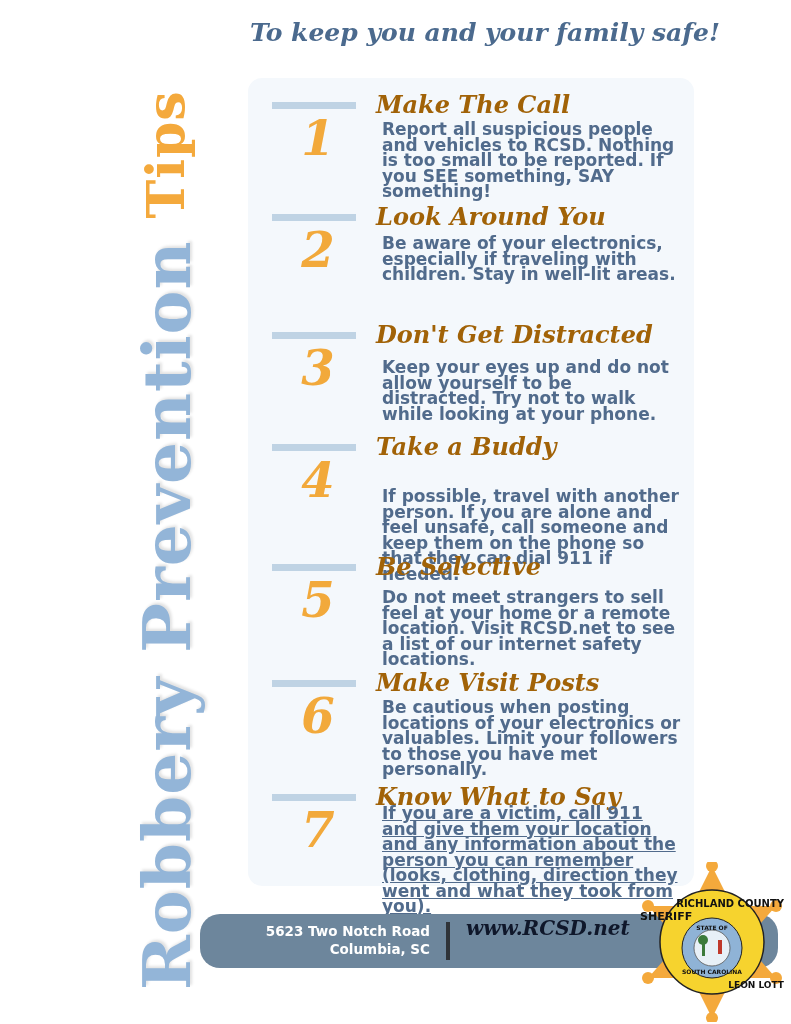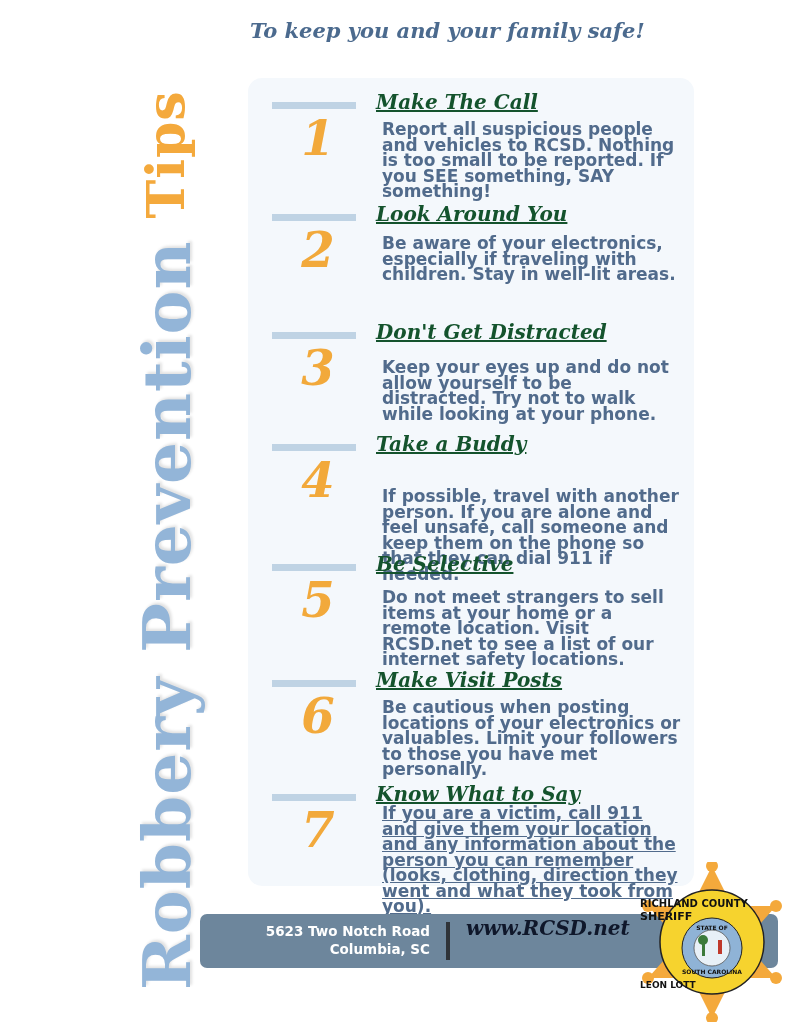--- a/index.html
+++ b/index.html
@@ -17,46 +17,46 @@
       font-weight: bold;
       font-size: 66px;
       line-height: 1;
       letter-spacing: 1px;
     }
     .vertical-title .word-main { color: #93b5d8; text-shadow: 2px 2px 3px rgba(0,0,0,0.12); }
     .vertical-title .word-tips { color: #f4a93c; font-size: 52px; margin-left: 22px; position: relative; top: -6px; }
     .tagline {
       position: absolute; left: 250px; top: 18px;
       font-family: "DejaVu Serif", serif; font-weight: bold; font-style: italic;
-      font-size: 21px; color: #4b6a8e; white-space: nowrap;
+      font-size: 25px; color: #4b6a8e; white-space: nowrap;
     }
     .card {
       position: absolute; left: 248px; top: 78px; width: 446px; height: 808px;
       background: #f4f8fc; border-radius: 14px;
     }
     .tip { position: absolute; left: 0; width: 446px; }
     .tip .bar { position: absolute; left: 24px; top: 18px; width: 84px; height: 7px; background: #bfd3e4; }
     .tip .num {
       position: absolute; left: 40px; top: 30px; width: 60px; text-align: center;
       font-family: "DejaVu Serif", serif; font-weight: bold; font-style: italic;
       font-size: 48px; color: #f2a93b; line-height: 1;
     }
     .tip .head {
       position: absolute; left: 128px; top: 6px;
       font-family: "DejaVu Serif", serif; font-weight: bold; font-style: italic;
-      font-size: 20px; color: #14532d; white-space: nowrap; text-decoration: underline;
+      font-size: 24px; color: #a16207; white-space: nowrap;
     }
     .tip .body {
       position: absolute; left: 134px; width: 300px;
       font-family: "DejaVu Sans", sans-serif; font-weight: bold;
       font-size: 17px; line-height: 15.5px; color: #516b8c;
     }
     .footer {
       position: absolute; left: 200px; top: 914px; width: 578px; height: 54px;
-      background: #6d869c; border-radius: 7px;
+      background: #6d869c; border-radius: 20px;
     }
     .footer .addr {
       position: absolute; right: 348px; top: 8px; text-align: right;
       font-family: "DejaVu Sans", sans-serif; font-weight: bold; font-size: 13.5px; line-height: 18px; color: #ffffff;
     }
     .footer .divider { position: absolute; left: 246px; top: 8px; width: 4px; height: 38px; background: #2f3338; }
     .footer .web {
       position: absolute; left: 266px; top: 2px;
       font-family: "DejaVu Serif", serif; font-weight: bold; font-style: italic; font-size: 20px; color: #0f172a;
     }
@@ -93,21 +93,21 @@
   <div class="tip" style="top:348px;">
     <div class="bar"></div>
     <div class="num">4</div>
     <div class="head">Take a Buddy</div>
     <div class="body" style="top:36px;margin-top:27px;">If possible, travel with another person. If you are alone and feel unsafe, call someone and keep them on the phone so that they can dial 911 if needed.</div>
   </div>
   <div class="tip" style="top:468px;">
     <div class="bar"></div>
     <div class="num">5</div>
     <div class="head">Be Selective</div>
-    <div class="body" style="top:44px;">Do not meet strangers to sell items at your home or a remote location. Visit RCSD.net to see a list of our internet safety locations.</div>
+    <div class="body" style="top:44px;">Do not meet strangers to sell feel at your home or a remote location. Visit RCSD.net to see a list of our internet safety locations.</div>
   </div>
   <div class="tip" style="top:584px;">
     <div class="bar"></div>
     <div class="num">6</div>
     <div class="head">Make Visit Posts</div>
     <div class="body" style="top:38px;">Be cautious when posting locations of your electronics or valuables.  Limit your followers to those you have met personally.</div>
   </div>
   <div class="tip" style="top:698px;">
     <div class="bar"></div>
     <div class="num">7</div>
@@ -136,18 +136,18 @@
       <circle cx="8" cy="116" r="6" fill="#f4a93c"></circle>
       <circle cx="8" cy="44" r="6" fill="#f4a93c"></circle>
       <circle cx="72" cy="80" r="52" fill="#f6d32e" stroke="#222" stroke-width="1.5"></circle>
       <circle cx="72" cy="86" r="30" fill="#8fb3d6" stroke="#222" stroke-width="1"></circle>
       <circle cx="72" cy="86" r="18" fill="#e8f0f7" stroke="#555" stroke-width="0.8"></circle>
       <rect x="62" y="80" width="3" height="14" fill="#3b7a3b"></rect>
       <circle cx="63" cy="78" r="5" fill="#3b7a3b"></circle>
       <rect x="78" y="78" width="4" height="14" fill="#c0392b"></rect>
     </g>
   </svg>
-  <div style="position:absolute;left:0;top:36px;width:144px;text-align:left;font:bold 10px 'DejaVu Sans',sans-serif;color:#111;">RICHLAND COUNTY</div>
+  <div style="position:absolute;left:0;top:36px;width:144px;text-align:right;font:bold 10px 'DejaVu Sans',sans-serif;color:#111;">RICHLAND COUNTY</div>
   <div style="position:absolute;left:0;top:48px;width:144px;text-align:left;font:bold 11px 'DejaVu Sans',sans-serif;color:#111;">SHERIFF</div>
   <div style="position:absolute;left:0;top:62px;width:144px;text-align:center;font:bold 6px 'DejaVu Sans',sans-serif;color:#111;">STATE OF</div>
   <div style="position:absolute;left:0;top:106px;width:144px;text-align:center;font:bold 6px 'DejaVu Sans',sans-serif;color:#111;">SOUTH CAROLINA</div>
-  <div style="position:absolute;left:0;top:118px;width:144px;text-align:left;font:bold 9px 'DejaVu Sans',sans-serif;color:#111;">LEON LOTT</div>
+  <div style="position:absolute;left:0;top:118px;width:144px;text-align:right;font:bold 9px 'DejaVu Sans',sans-serif;color:#111;">LEON LOTT</div>
 </div>
 
 </body></html>

